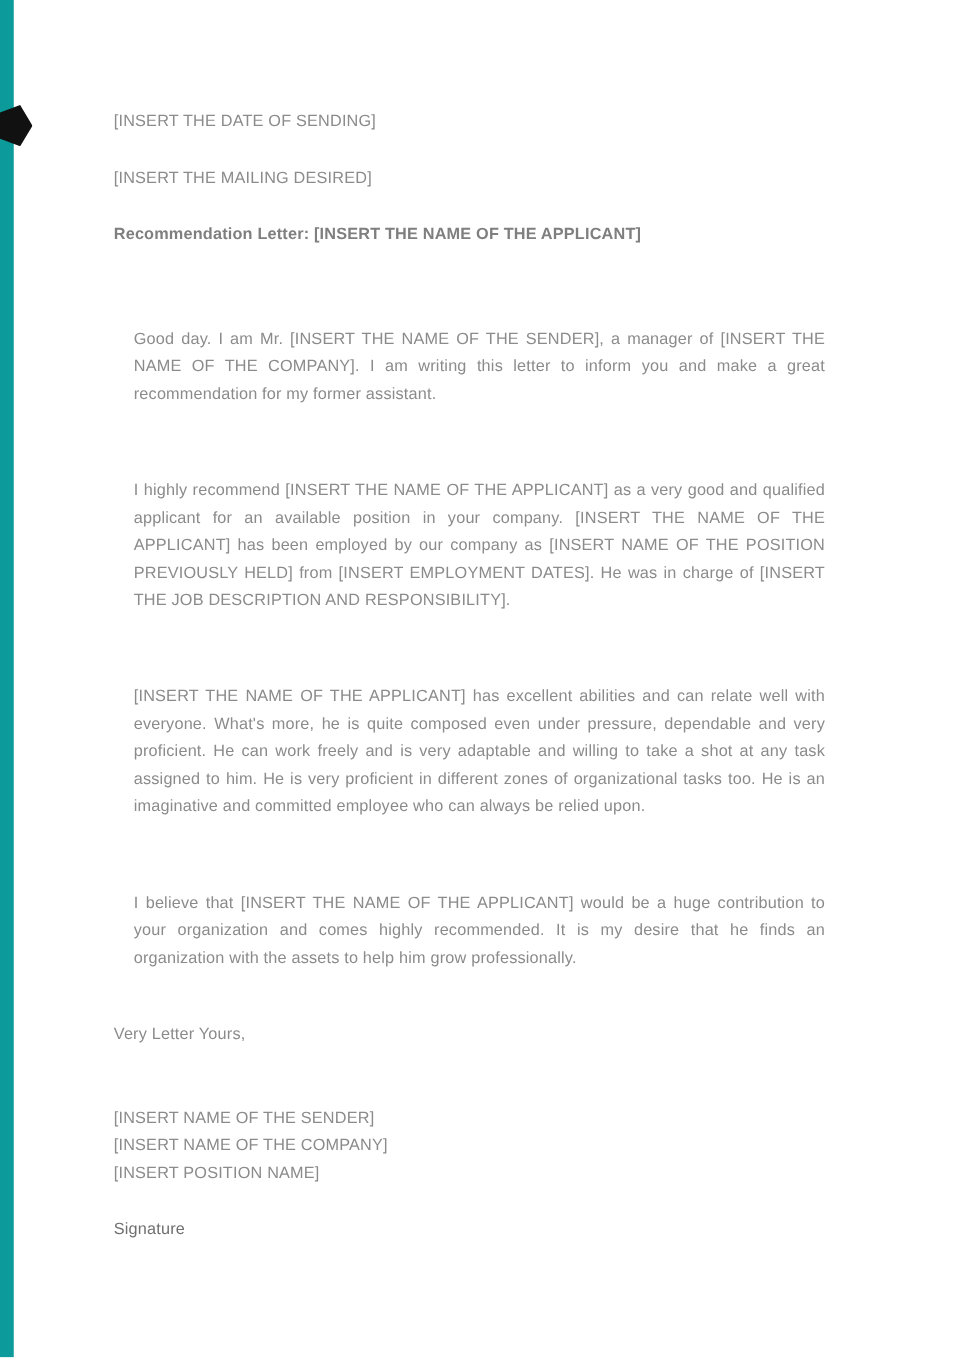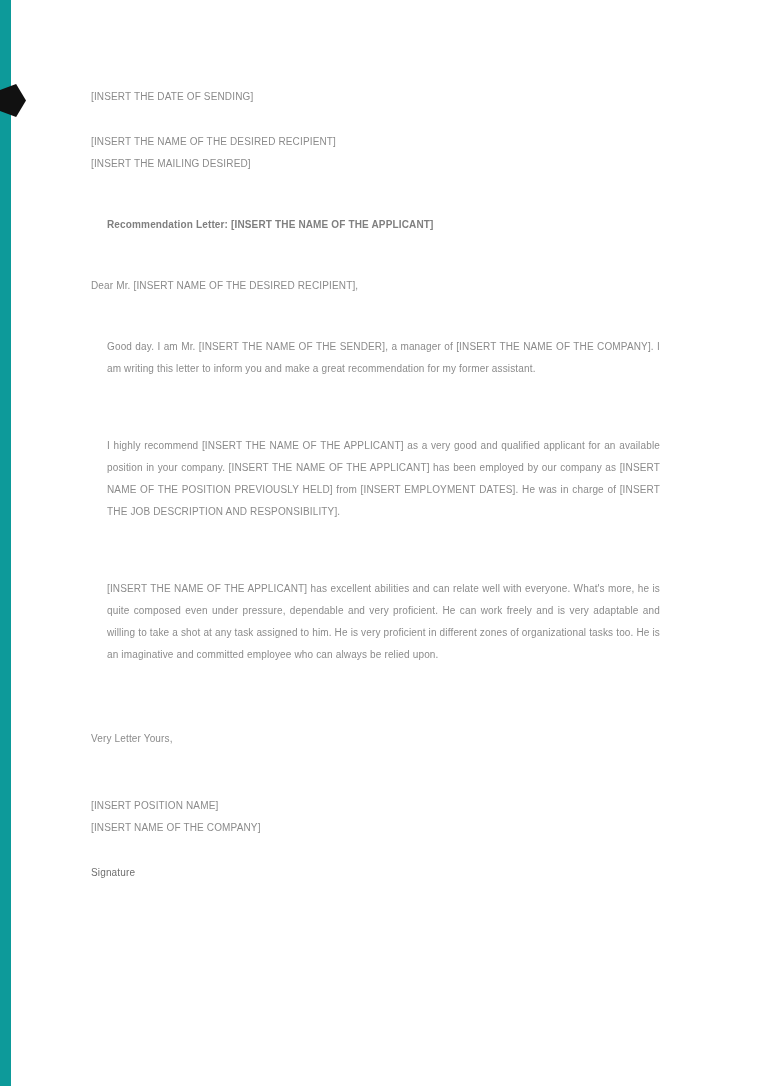--- a/index.html
+++ b/index.html
@@ -39,21 +39,21 @@
     clip-path: polygon(0% 18%, 62% 0%, 100% 50%, 62% 100%, 0% 82%);
   }
 
   
   .letter {
     position: absolute;
     left: 91px;
     top: 86px;
     width: 585px;
     color: #8b8b8b;
-    font-size: 10px;
+    font-size: 13px;
     line-height: 22px;
     letter-spacing: 0.15px;
   }
 
   .line {
     margin: 0;
     white-space: nowrap;
   }
 
   .block {
@@ -62,21 +62,21 @@
 
   .para {
     margin: 16px;
     text-align: justify;
     text-justify: inter-word;
   }
   .gap-md { height: 23px; }
   .gap-lg { height: 45px; }
 
   .subject {
-    margin: 16px;
+    margin: 0;
     font-weight: bold;
     color: #7f7f7f;
     white-space: nowrap;
   }
 
   .signature-label {
     margin: 0;
     font-weight: normal;
     color: #6f6f6f;
   }
@@ -89,56 +89,56 @@
   <div class="accent-bar"></div>
   <div class="hex-marker"></div>
 
   <div class="letter">
 
     <p class="line">[INSERT THE DATE OF SENDING]</p>
 
     <div class="gap-md"></div>
 
     <div class="block">
-      <p class="line">[INSERT THE NAME OF THE DESIRED RECIPIENT]</p>
       <p class="line">[INSERT THE MAILING DESIRED]</p>
     </div>
 
     <div class="gap-md"></div>
 
     <p class="subject">Recommendation Letter: [INSERT THE NAME OF THE APPLICANT]</p>
 
     <div class="gap-md"></div>
 
-    <p class="line">Dear Mr. [INSERT NAME OF THE DESIRED RECIPIENT],</p>
 
     <div class="gap-md"></div>
 
     <p class="para">Good day. I am Mr. [INSERT THE NAME OF THE SENDER], a manager of [INSERT THE NAME OF THE COMPANY]. I am writing this letter to inform you and make a great recommendation for my former assistant.</p>
 
     <div class="gap-md"></div>
 
     <p class="para">I highly recommend [INSERT THE NAME OF THE APPLICANT] as a very good and qualified applicant for an available position in your company. [INSERT THE NAME OF THE APPLICANT] has been employed by our company as [INSERT NAME OF THE POSITION PREVIOUSLY HELD] from [INSERT EMPLOYMENT DATES]. He was in charge of [INSERT THE JOB DESCRIPTION AND RESPONSIBILITY].</p>
 
     <div class="gap-md"></div>
 
     <p class="para">[INSERT THE NAME OF THE APPLICANT] has excellent abilities and can relate well with everyone. What's more, he is quite composed even under pressure, dependable and very proficient. He can work freely and is very adaptable and willing to take a shot at any task assigned to him. He is very proficient in different zones of organizational tasks too. He is an imaginative and committed employee who can always be relied upon.</p>
 
     <div class="gap-md"></div>
 
+    <p class="para">I believe that [INSERT THE NAME OF THE APPLICANT] would be a huge contribution to your organization and comes highly recommended. It is my desire that he finds an organization with the assets to help him grow professionally.</p>
 
     <div class="gap-md"></div>
 
     <p class="line">Very Letter Yours,</p>
 
     <div class="gap-lg"></div>
 
     <div class="block">
+      <p class="line">[INSERT NAME OF THE SENDER]</p>
+      <p class="line">[INSERT NAME OF THE COMPANY]</p>
       <p class="line">[INSERT POSITION NAME]</p>
-      <p class="line">[INSERT NAME OF THE COMPANY]</p>
     </div>
 
     <div class="gap-md"></div>
 
     <p class="signature-label">Signature</p>
 
   </div>
 </div>
 
 </body></html>

